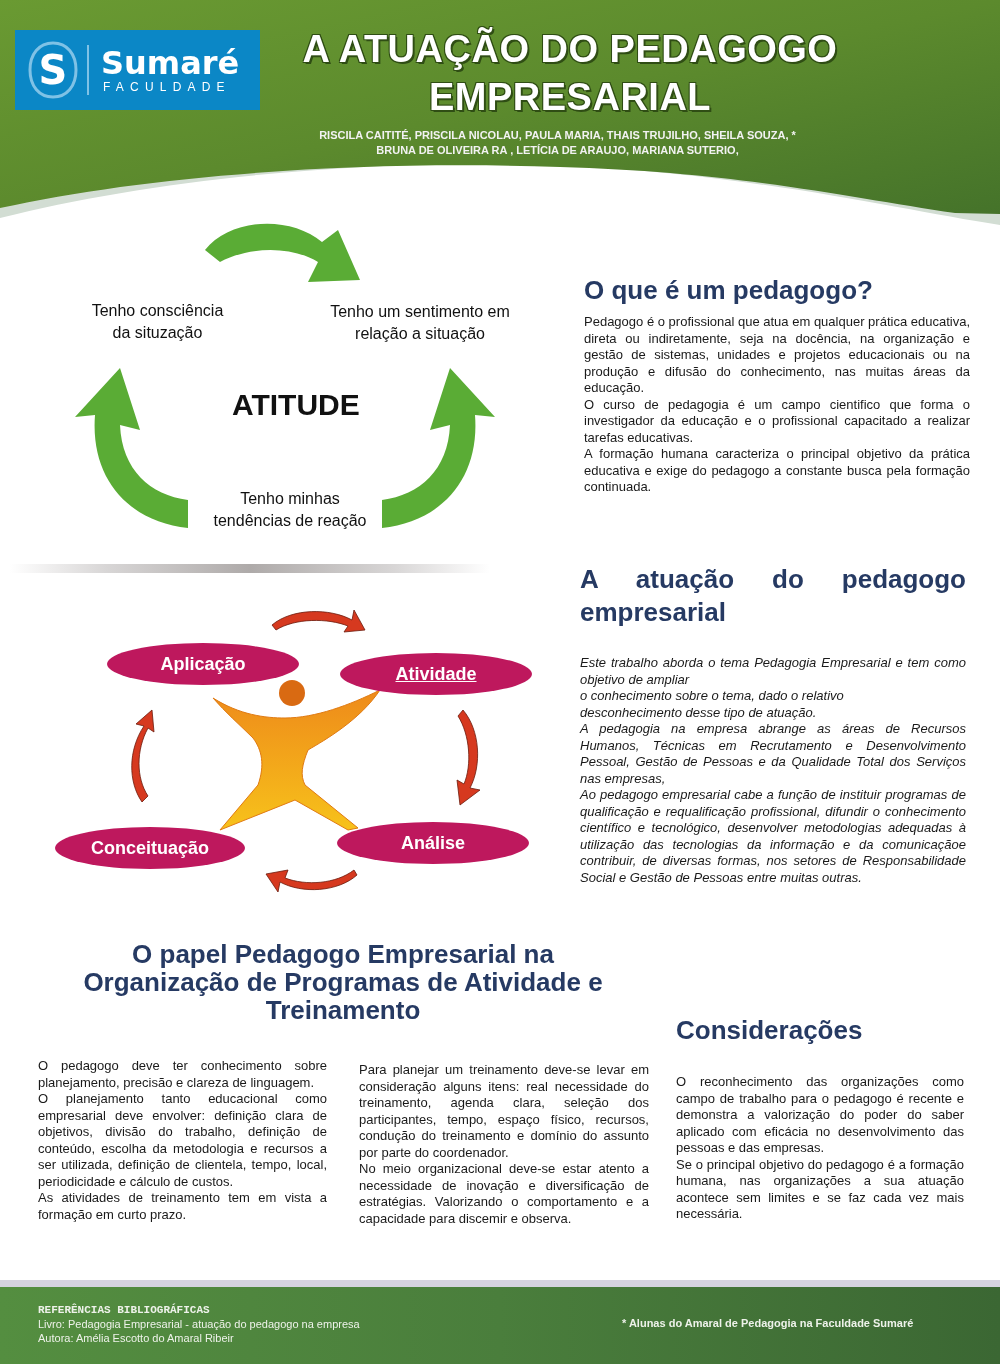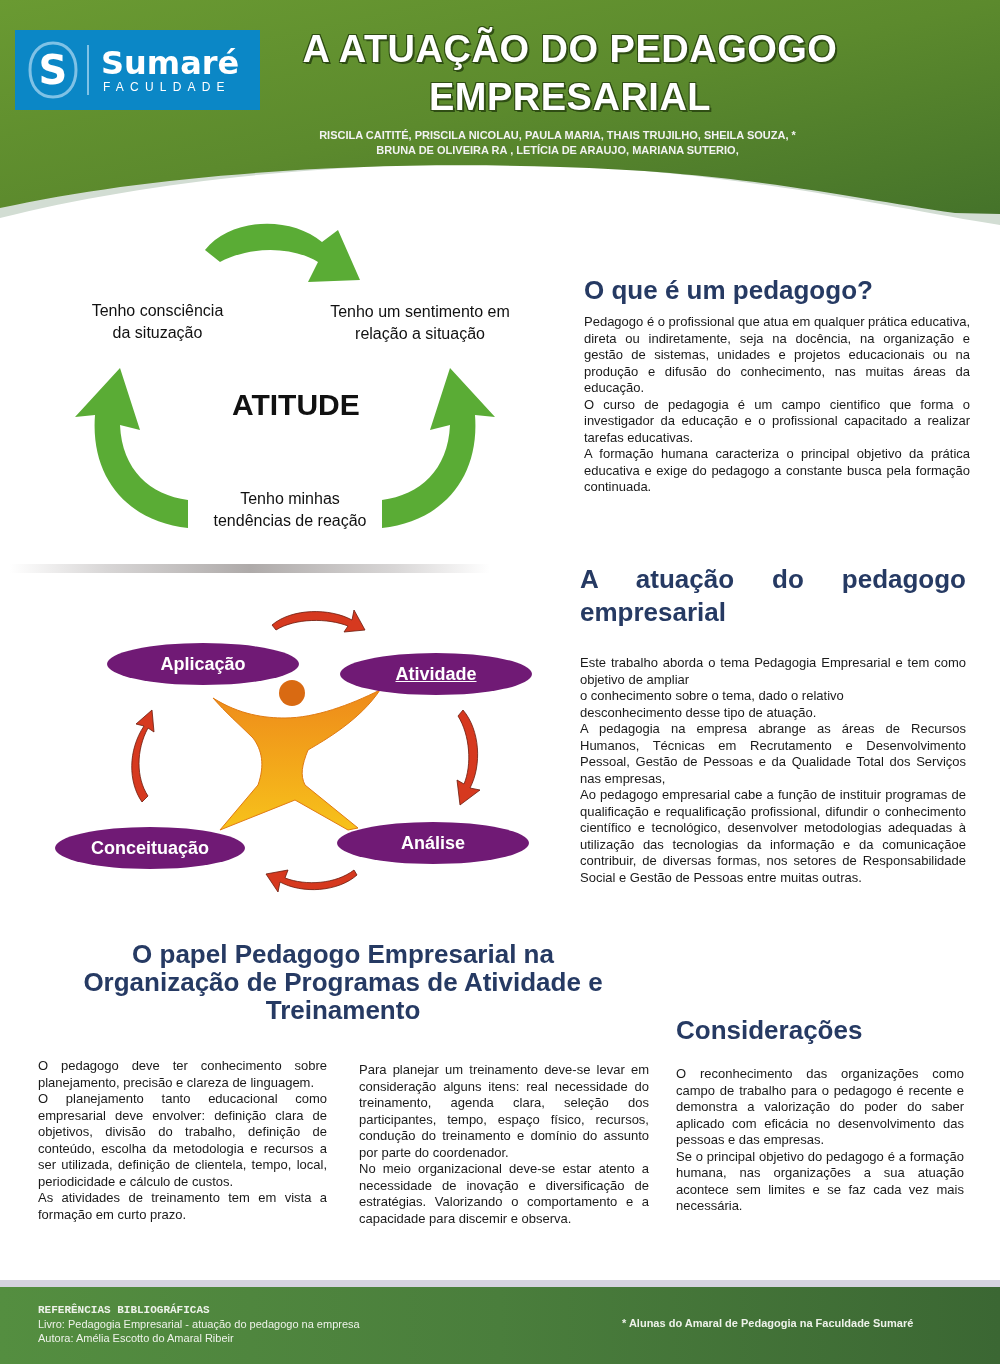--- a/index.html
+++ b/index.html
@@ -22,38 +22,38 @@
   
   .h2 { color: #263a63; font-weight: bold; font-family: "Liberation Sans", sans-serif; }
   .body-text { font-size: 13px; line-height: 16.5px; color: #1a1a1a; text-align: justify; }
   .body-text p { margin: 0; }
 
   .sec1 { position: absolute; left: 584px; top: 258px; width: 386px; margin-top: 16px; }
   .sec1 .h2 { font-size: 26px; line-height: 32px; margin-bottom: 8px; }
 
   .sec2 { position: absolute; left: 580px; top: 563px; width: 386px; }
   .sec2 .h2 { font-size: 26px; line-height: 33px; text-align: justify; text-align-last: left; word-spacing: 30px; }
-  .sec2 .body-text { margin-top: 26px; }
+  .sec2 .body-text { margin-top: 26px; font-style: italic; }
 
   .sec3-title { position: absolute; left: 40px; top: 940px; width: 606px; text-align: center; font-size: 26px; line-height: 28px; }
   .sec3-col1 { position: absolute; left: 38px; top: 1058px; width: 289px; }
   .sec3-col2 { position: absolute; left: 359px; top: 1062px; width: 290px; }
 
   .sec4 { position: absolute; left: 676px; top: 1014px; width: 288px; }
-  .sec4 .h2 { font-size: 26px; line-height: 32px; margin-bottom: 20px; }
+  .sec4 .h2 { font-size: 26px; line-height: 32px; margin-bottom: 28px; }
 
   
   .diagram1 { position: absolute; left: 60px; top: 210px; width: 480px; height: 330px; }
   .d1-label { position: absolute; font-size: 16px; line-height: 22px; text-align: center; color: #111; }
   .d1-center { position: absolute; font-weight: bold; font-size: 30px; color: #111; }
 
   .separator { position: absolute; left: 10px; top: 564px; width: 480px; height: 9px; background: linear-gradient(90deg, rgba(255,255,255,0) 0%, #d8d6d6 20%, #aeaaa9 50%, #d8d6d6 80%, rgba(255,255,255,0) 100%); }
 
   .diagram2 { position: absolute; left: 40px; top: 590px; width: 490px; height: 320px; }
-  .oval { position: absolute; background: #701a75; border-radius: 50%; color: #fff; font-weight: bold; font-size: 18px; display: flex; align-items: center; justify-content: center; }
+  .oval { position: absolute; background: #be185d; border-radius: 50%; color: #fff; font-weight: bold; font-size: 18px; display: flex; align-items: center; justify-content: center; }
 
   
   .footer-strip { position: absolute; left: 0; top: 1280px; width: 1000px; height: 7px; background: #d5d3df; }
   .footer { position: absolute; left: 0; top: 1287px; width: 1000px; height: 77px; background: linear-gradient(90deg, #548e40 0%, #4a7e3c 50%, #3b6733 100%); color: #eef2ea; }
   .refs { position: absolute; left: 38px; top: 16px; font-size: 11px; line-height: 14px; }
   .refs .rh { font-weight: bold; font-family: Liberation Mono, monospace; }
   .footnote { position: absolute; left: 622px; top: 30px; font-size: 11px; font-weight: bold; }
 </style>
 </head>
 <body>

